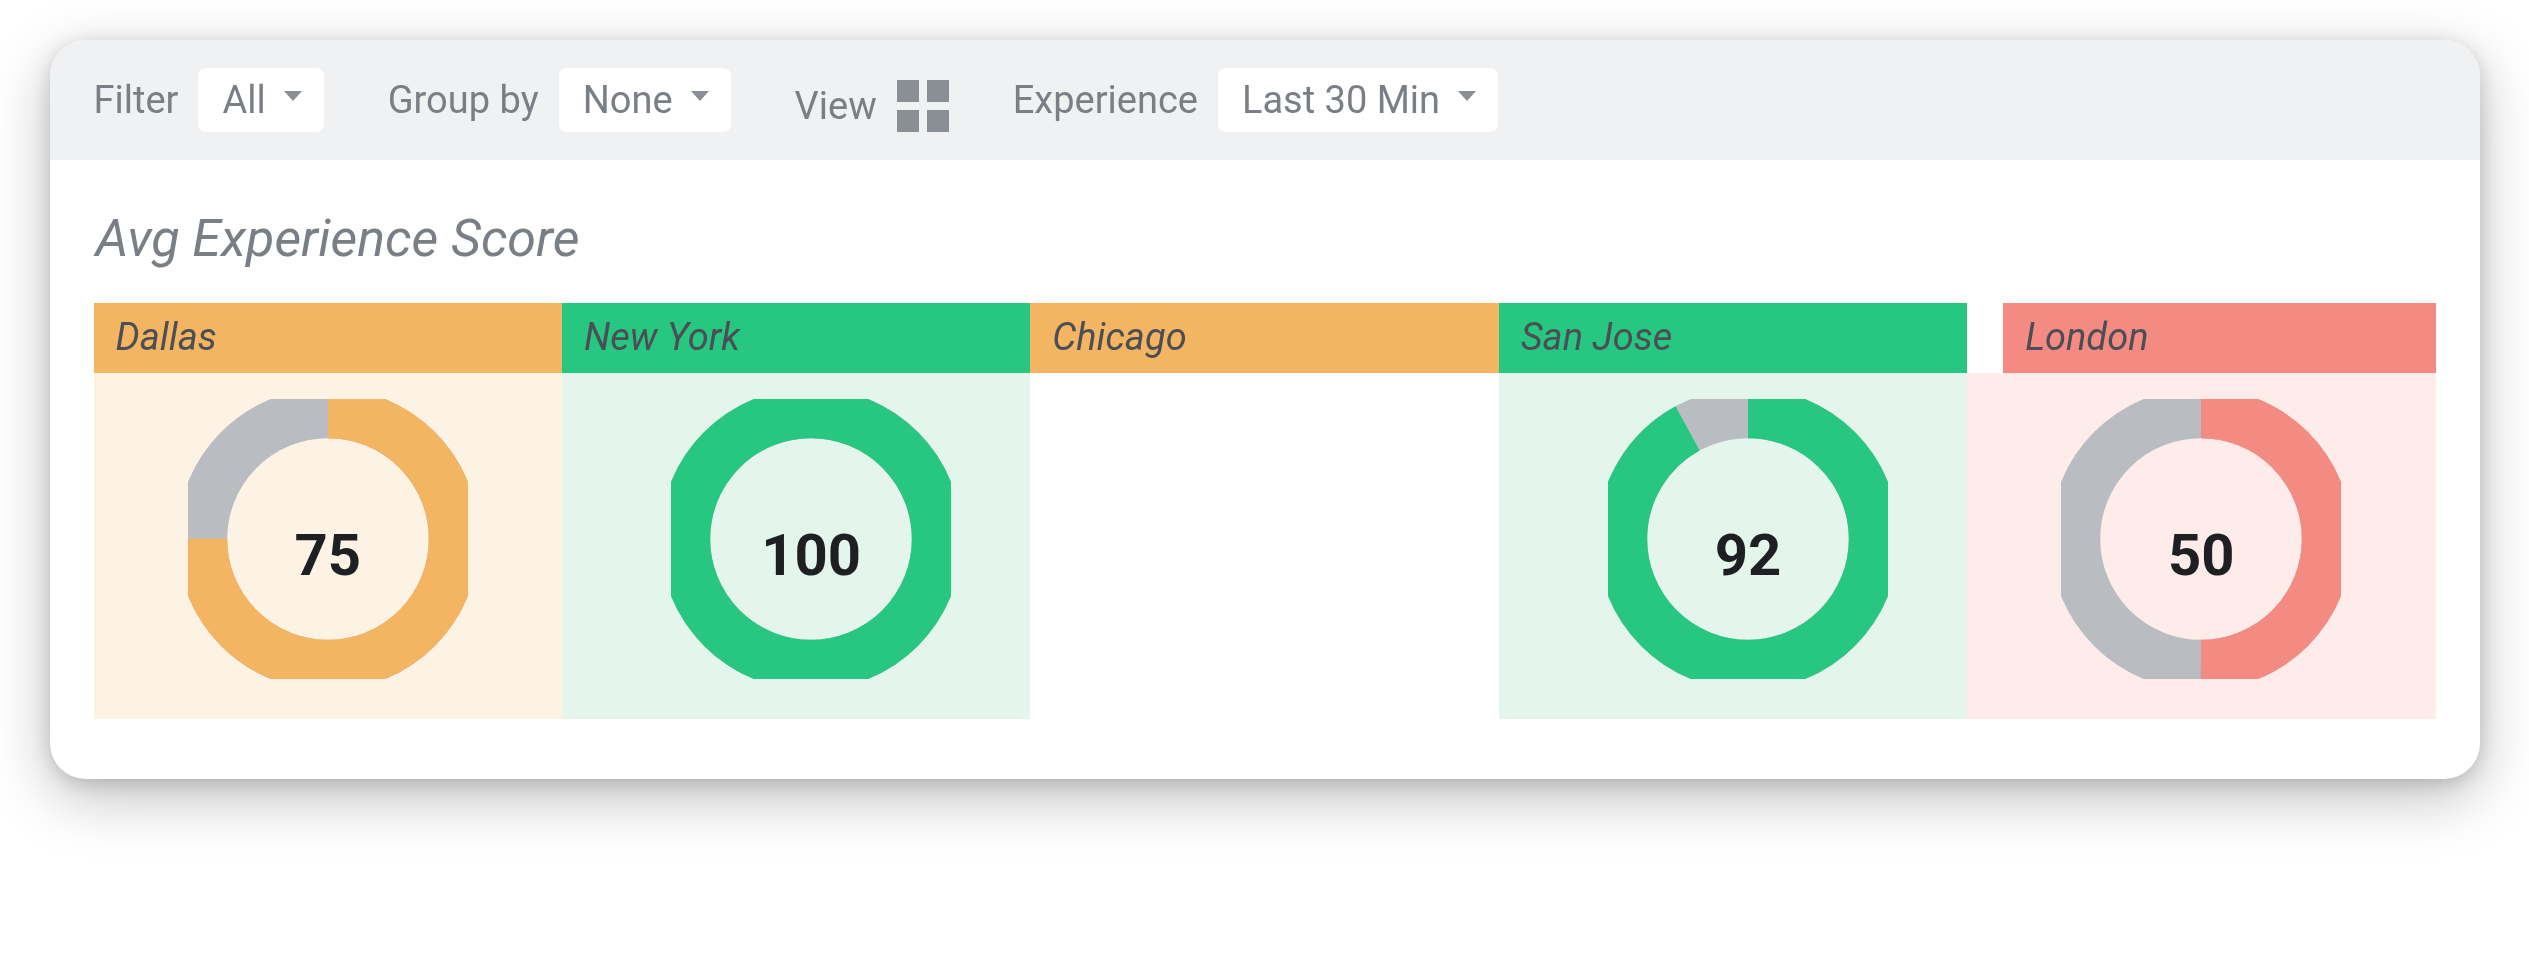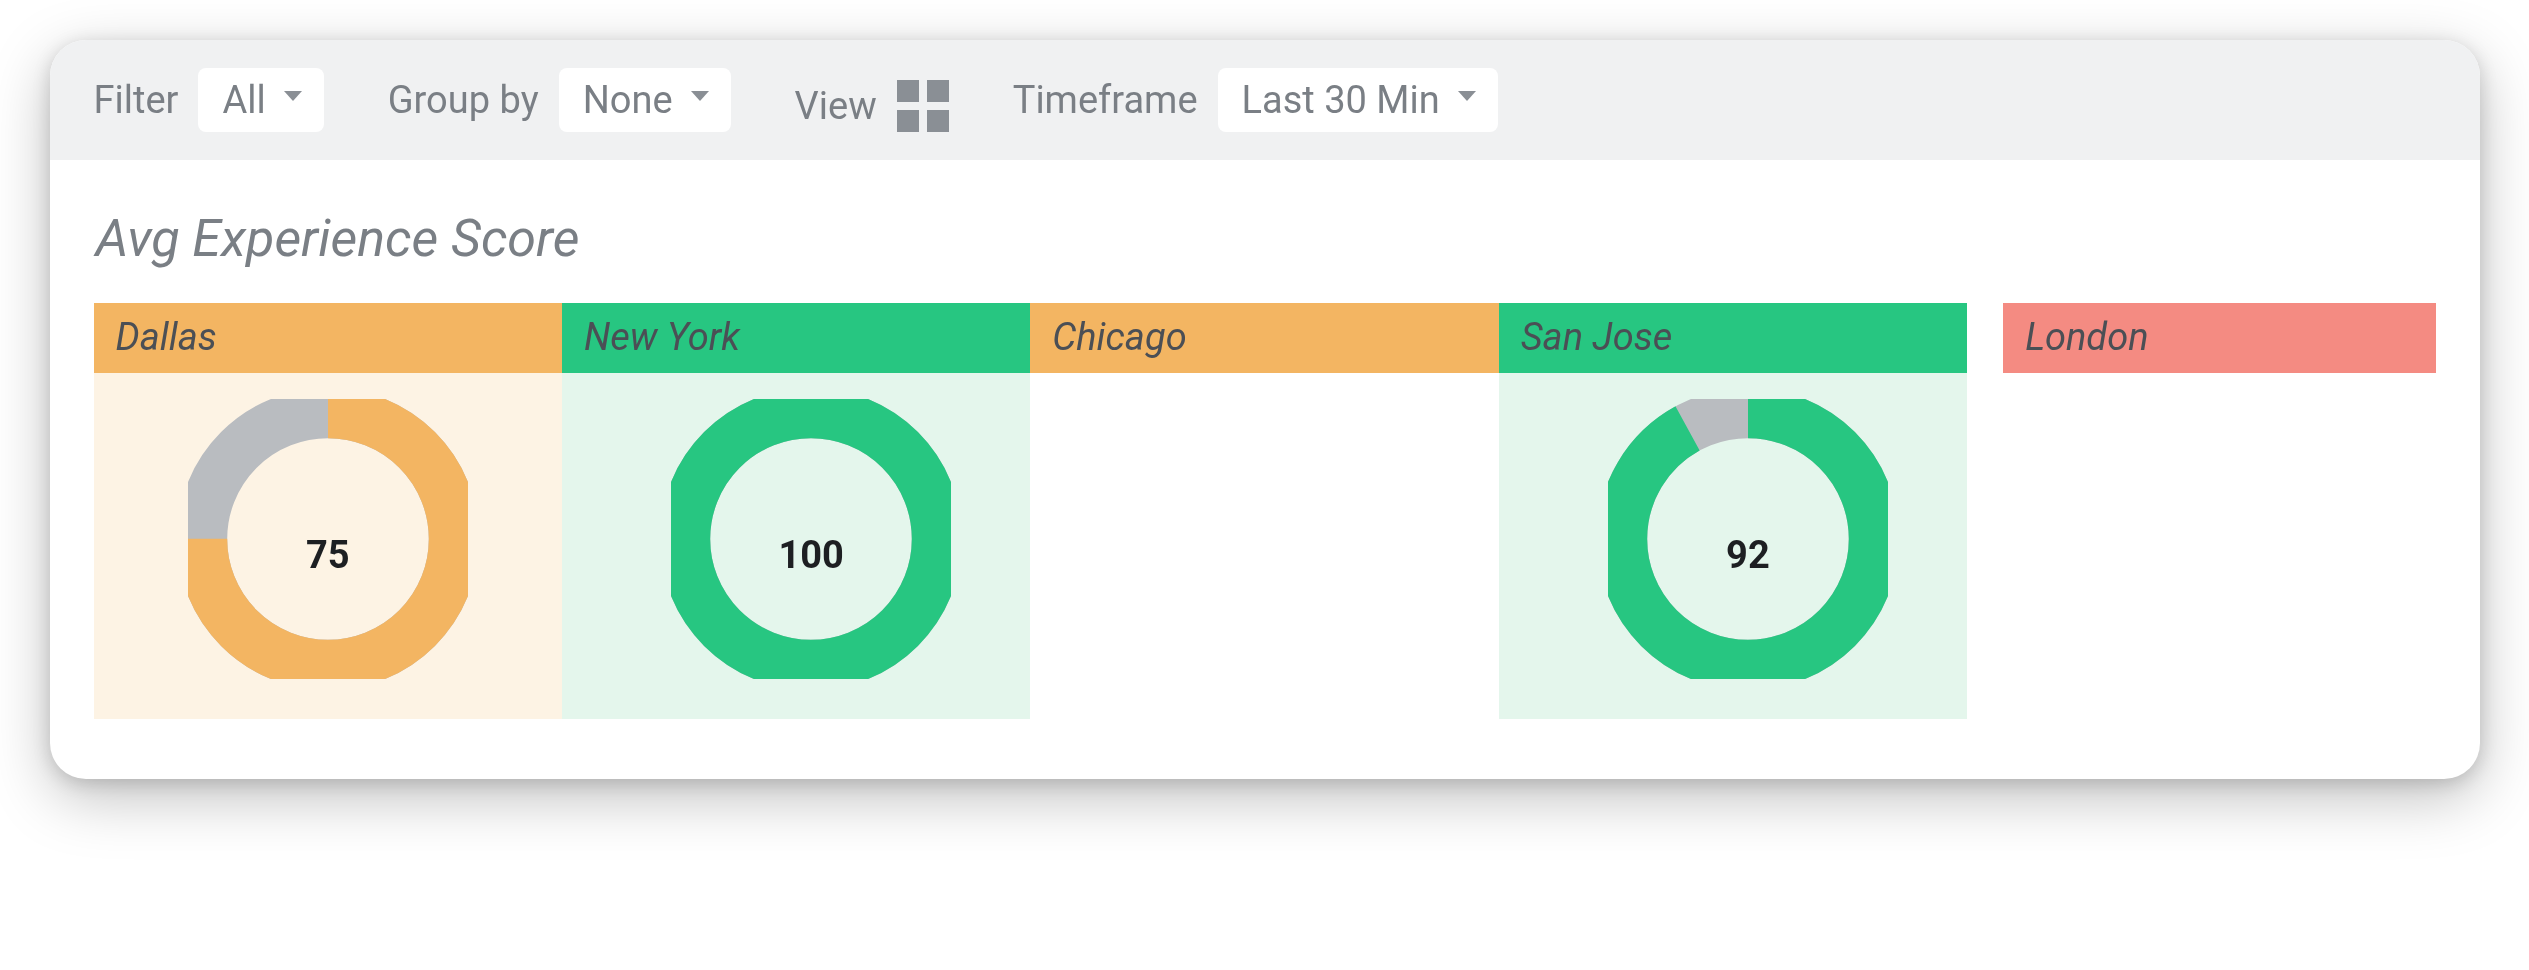--- a/index.html
+++ b/index.html
@@ -86,21 +86,21 @@
     display: flex;
     align-items: center;
     justify-content: center;
     padding: 26px 0 40px 0;
   }
   .donut-wrap { position: relative; width: 280px; height: 280px; }
   .donut-wrap svg { width: 100%; height: 100%; transform: rotate(-90deg); }
   .donut-value {
     position: absolute; inset: 0;
     display: flex; align-items: center; justify-content: center;
-    font-size: 38px; font-weight: 700; color: #1d1f22; margin-top: 32px;
+    font-size: 58px; font-weight: 700; color: #1d1f22; margin-top: 32px;
   }
   
   .c-orange-head { background: #f3b562; }
   .c-orange-body { background: #fdf3e4; }
   .c-green-head  { background: #27c681; }
   .c-green-body  { background: #e4f6ec; padding-left: 30px; }
   .c-red-head    { background: #f48b82; margin-left: 36px; }
   .c-red-body    { background: #fdecea; }
 </style>
 </head>
@@ -130,21 +130,21 @@
       <span class="tb-label">View</span>
       <div class="grid-icon">
         <span></span>
           <span></span>
           <span></span>
           <span></span>
       </div>
     </div>
 
     <div class="tb-group">
-      <span class="tb-label">Timeframe</span>
+      <span class="tb-label">Experience</span>
       <div class="dropdown">
         <span>Last 30 Min</span>
         <span class="caret"></span>
       </div>
     </div>
 
   </div>
 
   <div class="content">
     <div class="section-title">Avg Experience Score</div>
@@ -174,17 +174,23 @@
           <div class="card-head c-green-head"><span>San Jose</span></div>
           <div class="card-body c-green-body">
             <div class="donut-wrap"><svg viewBox="0 0 100 100">
                 <circle cx="50" cy="50" r="45" fill="none" stroke="#b9bcc0" stroke-width="18"></circle>
                 <circle cx="50" cy="50" r="45" fill="none" stroke="#27c681" stroke-width="18" stroke-dasharray="260.12 22.63"></circle>
               </svg><div class="donut-value">92</div></div>
           </div>
         </div>
         <div class="card">
           <div class="card-head c-red-head"><span>London</span></div>
+          <div class="card-body c-red-body">
+            <div class="donut-wrap"><svg viewBox="0 0 100 100">
+                <circle cx="50" cy="50" r="45" fill="none" stroke="#b9bcc0" stroke-width="18"></circle>
+                <circle cx="50" cy="50" r="45" fill="none" stroke="#f48b82" stroke-width="18" stroke-dasharray="141.37 141.38"></circle>
+              </svg><div class="donut-value">50</div></div>
+          </div>
         </div>
       </div>
   </div>
 
 </div>
 
 </body></html>

